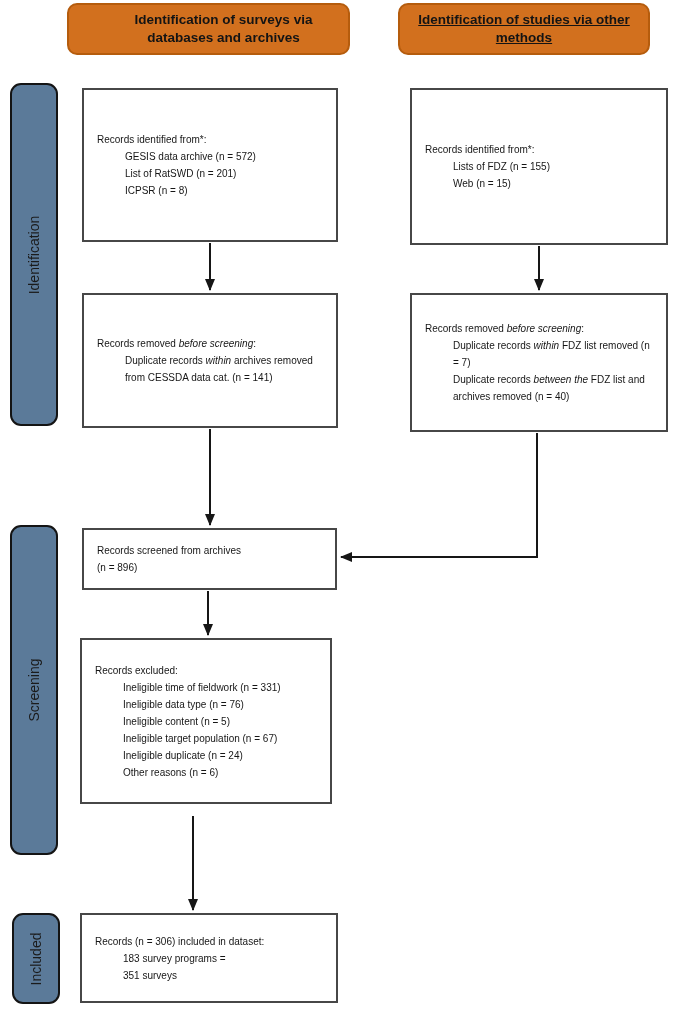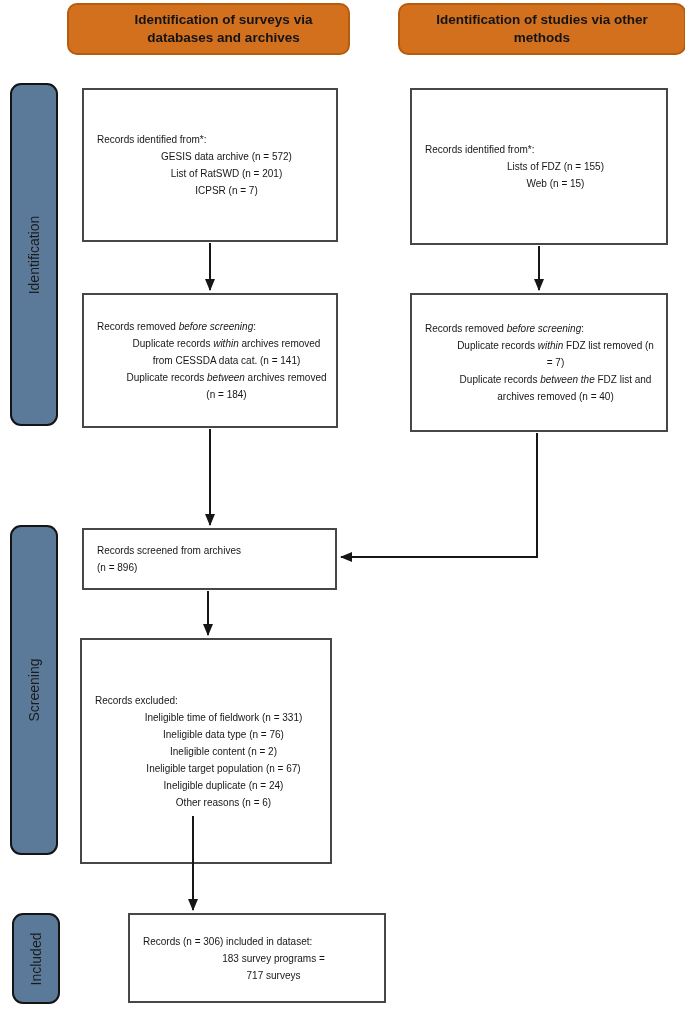--- a/index.html
+++ b/index.html
@@ -8,44 +8,44 @@
     font-family:"Liberation Sans", sans-serif; color:#161616; overflow:hidden;
   }
   .hdr {
     position:absolute; box-sizing:border-box;
     background:var(--accent,#d2701e); border:2px solid var(--accent-border,#b55c0d);
     border-radius:10px; display:flex; align-items:center; justify-content:center;
     text-align:center; font-weight:bold; font-size:13.5px; line-height:18px;
     padding:4px 14px; color:#141414;
   }
   .hdr-left  { left:67px;  top:3px; width:283px; height:52px;padding-left:44px; }
-  .hdr-right { left:398px; top:3px; width:288px; height:52px; }
+  .hdr-right { left:398px; top:3px; width:252px; height:52px;text-decoration:underline; }
   .stage {
     position:absolute; box-sizing:border-box;
     background:var(--stage-blue,#5b7a99); border:2px solid #141414; border-radius:11px;
     display:flex; align-items:center; justify-content:center;
   }
   .stage span { transform:rotate(-90deg); white-space:nowrap; font-size:14px; color:#1b1b1b; }
   .stage-identification { left:10px; top:83px;  width:48px; height:343px; }
   .stage-screening      { left:10px; top:525px; width:48px; height:330px; }
   .stage-included       { left:12px; top:913px; width:48px; height:91px; }
   .box {
     position:absolute; box-sizing:border-box; background:#ffffff;
     border:2px solid #474747; font-size:10px; line-height:17px;
     display:flex; flex-direction:column; justify-content:center;
     padding:6px 8px 6px 13px;
   }
-  .box .indent { margin-left:28px;text-align:center; }
+  .box .indent { margin-left:28px; }
   .box-left-identified  { left:82px;  top:88px;  width:256px; height:154px; }
   .box-right-identified { left:410px; top:88px;  width:258px; height:157px; }
   .box-left-removed     { left:82px;  top:293px; width:256px; height:135px; }
   .box-right-removed    { left:410px; top:293px; width:258px; height:139px; }
   .box-screened         { left:82px;  top:528px; width:255px; height:62px; }
-  .box-excluded         { left:80px;  top:638px; width:252px; height:226px; padding-right:6px; }
-  .box-included         { left:80px;  top:913px; width:258px; height:90px;margin-left:48px; }
+  .box-excluded         { left:80px;  top:638px; width:252px; height:166px; padding-right:6px; }
+  .box-included         { left:80px;  top:913px; width:258px; height:90px; }
   .it { font-style:italic; }
   .arrows { position:absolute; left:0; top:0; width:685px; height:1009px; pointer-events:none; }
 </style>
 </head>
 <body>
 
 <div class="canvas">
 
   <div class="hdr hdr-left">
     <span>Identification of surveys via databases and archives</span>
@@ -61,60 +61,59 @@
     <span>Screening</span>
   </div>
   <div class="stage stage-included">
     <span>Included</span>
   </div>
 
   <div class="box box-left-identified">
     <div>Records identified from*:</div>
     <div class="indent">GESIS data archive (n = 572)</div>
     <div class="indent">List of RatSWD (n = 201)</div>
-    <div class="indent">ICPSR (n = 7)</div>
+    <div class="indent">ICPSR (n = 8)</div>
   </div>
 
   <div class="box box-right-identified">
     <div>Records identified from*:</div>
     <div class="indent">Lists of FDZ (n = 155)</div>
     <div class="indent">Web (n = 15)</div>
   </div>
 
   <div class="box box-left-removed">
     <div><span>Records removed </span><span class="it">before screening</span><span>:</span></div>
     <div class="indent"><span>Duplicate records </span><span class="it">within</span><span> archives removed from CESSDA data cat. (n = 141)</span></div>
-    <div class="indent"><span>Duplicate records </span><span class="it">between</span><span> archives removed (n = 184)</span></div>
   </div>
 
   <div class="box box-right-removed">
     <div><span>Records removed </span><span class="it">before screening</span><span>:</span></div>
     <div class="indent"><span>Duplicate records </span><span class="it">within</span><span> FDZ list removed (n = 7)</span></div>
     <div class="indent"><span>Duplicate records </span><span class="it">between the</span><span> FDZ list and archives removed (n = 40)</span></div>
   </div>
 
   <div class="box box-screened">
     <div>Records screened from archives</div>
     <div>(n = 896)</div>
   </div>
 
   <div class="box box-excluded">
     <div>Records excluded:</div>
     <div class="indent">Ineligible time of fieldwork (n = 331)</div>
     <div class="indent">Ineligible data type (n = 76)</div>
-    <div class="indent">Ineligible content (n = 2)</div>
+    <div class="indent">Ineligible content (n = 5)</div>
     <div class="indent">Ineligible target population (n = 67)</div>
     <div class="indent">Ineligible duplicate (n = 24)</div>
     <div class="indent">Other reasons (n = 6)</div>
   </div>
 
   <div class="box box-included">
     <div>Records (n = 306) included in dataset:</div>
     <div class="indent">183 survey programs =</div>
-    <div class="indent">717 surveys</div>
+    <div class="indent">351 surveys</div>
   </div>
 
   <svg class="arrows" viewBox="0 0 685 1009" xmlns="http://www.w3.org/2000/svg">
     <defs>
       <marker id="ah" viewBox="0 0 12 10" refX="11" refY="5" markerWidth="12" markerHeight="10" markerUnits="userSpaceOnUse" orient="auto">
         <path d="M0 0 L12 5 L0 10 Z" fill="#161616"></path>
       </marker>
     </defs>
     <path d="M210 243 L210 290" stroke="#161616" stroke-width="2" fill="none" marker-end="url(#ah)"></path>
     <path d="M539 246 L539 290" stroke="#161616" stroke-width="2" fill="none" marker-end="url(#ah)"></path>

